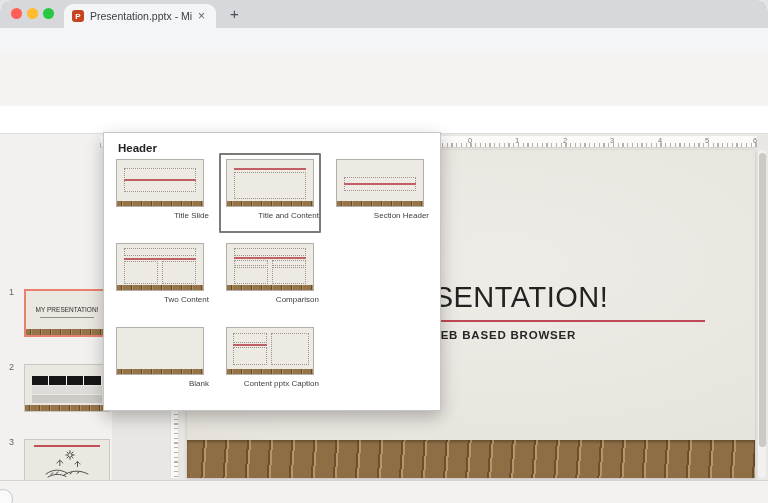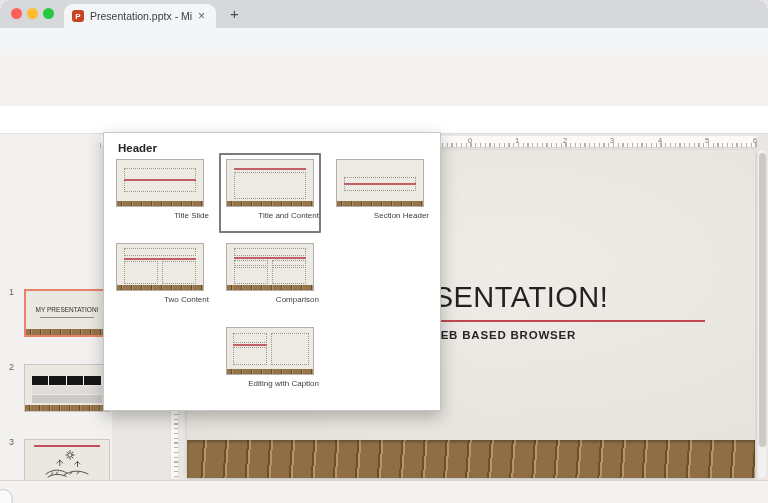--- a/index.html
+++ b/index.html
@@ -441,30 +441,36 @@
         <div class="dot" style="left:7px;top:16px;width:34px;height:6px"></div>
         <div class="dot" style="left:45px;top:16px;width:34px;height:6px"></div>
         <div class="dot" style="left:7px;top:23px;width:34px;height:17px"></div>
         <div class="dot" style="left:45px;top:23px;width:34px;height:17px"></div>
         <div class="wood" style="height:5px"></div>
       </div>
       <div class="glabel">Comparison</div>
     </div>
 
 
+    <div class="gcell" style="left:5px;top:188px">
+      <div class="gthumb">
+        <div class="wood" style="height:5px"></div>
+      </div>
+      <div class="glabel">Blank</div>
+    </div>
 
     <div class="gcell" style="left:115px;top:188px">
       <div class="gthumb">
         <div class="dot" style="left:6px;top:5px;width:34px;height:10px"></div>
         <div class="rl" style="left:6px;top:16px;width:34px"></div>
         <div class="dot" style="left:6px;top:19px;width:34px;height:18px"></div>
         <div class="dot" style="left:44px;top:5px;width:38px;height:32px"></div>
         <div class="wood" style="height:5px"></div>
       </div>
-      <div class="glabel">Editing with Caption</div>
+      <div class="glabel">Content pptx Caption</div>
     </div>
 
   </div>
 
   <div class="statusbar">
     <div class="abs" style="left:-7px;top:8px;width:20px;height:20px;border-radius:50%;background:#fafafa;border:1px solid #c9c7c5"></div>
 
   </div>
 
 </div>

